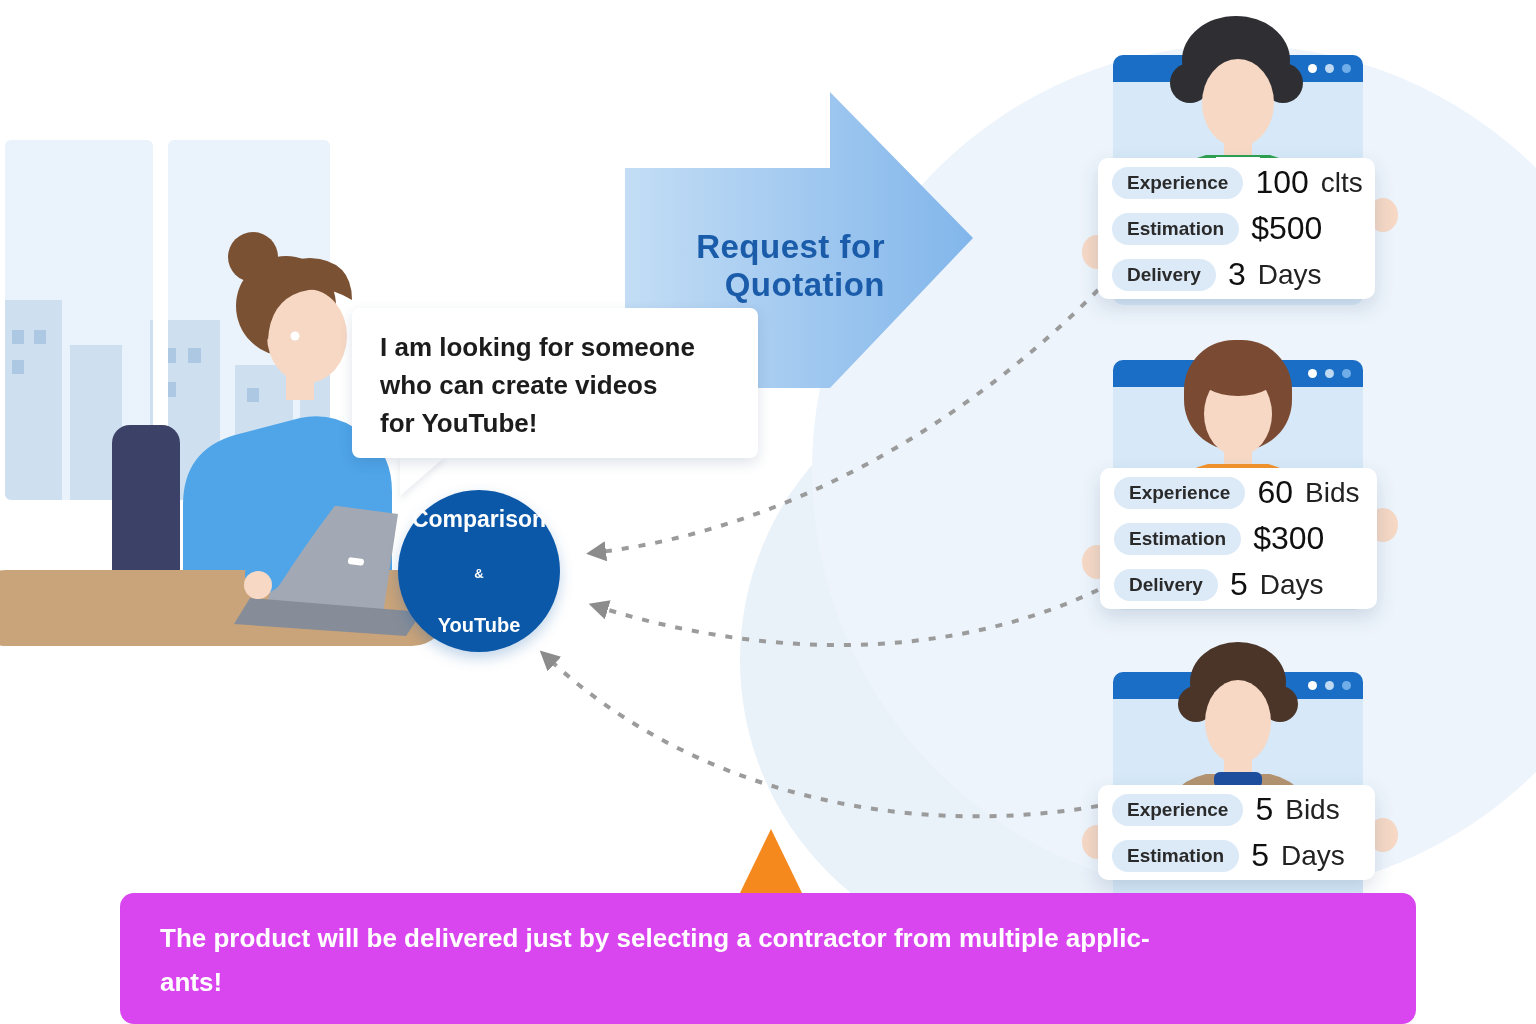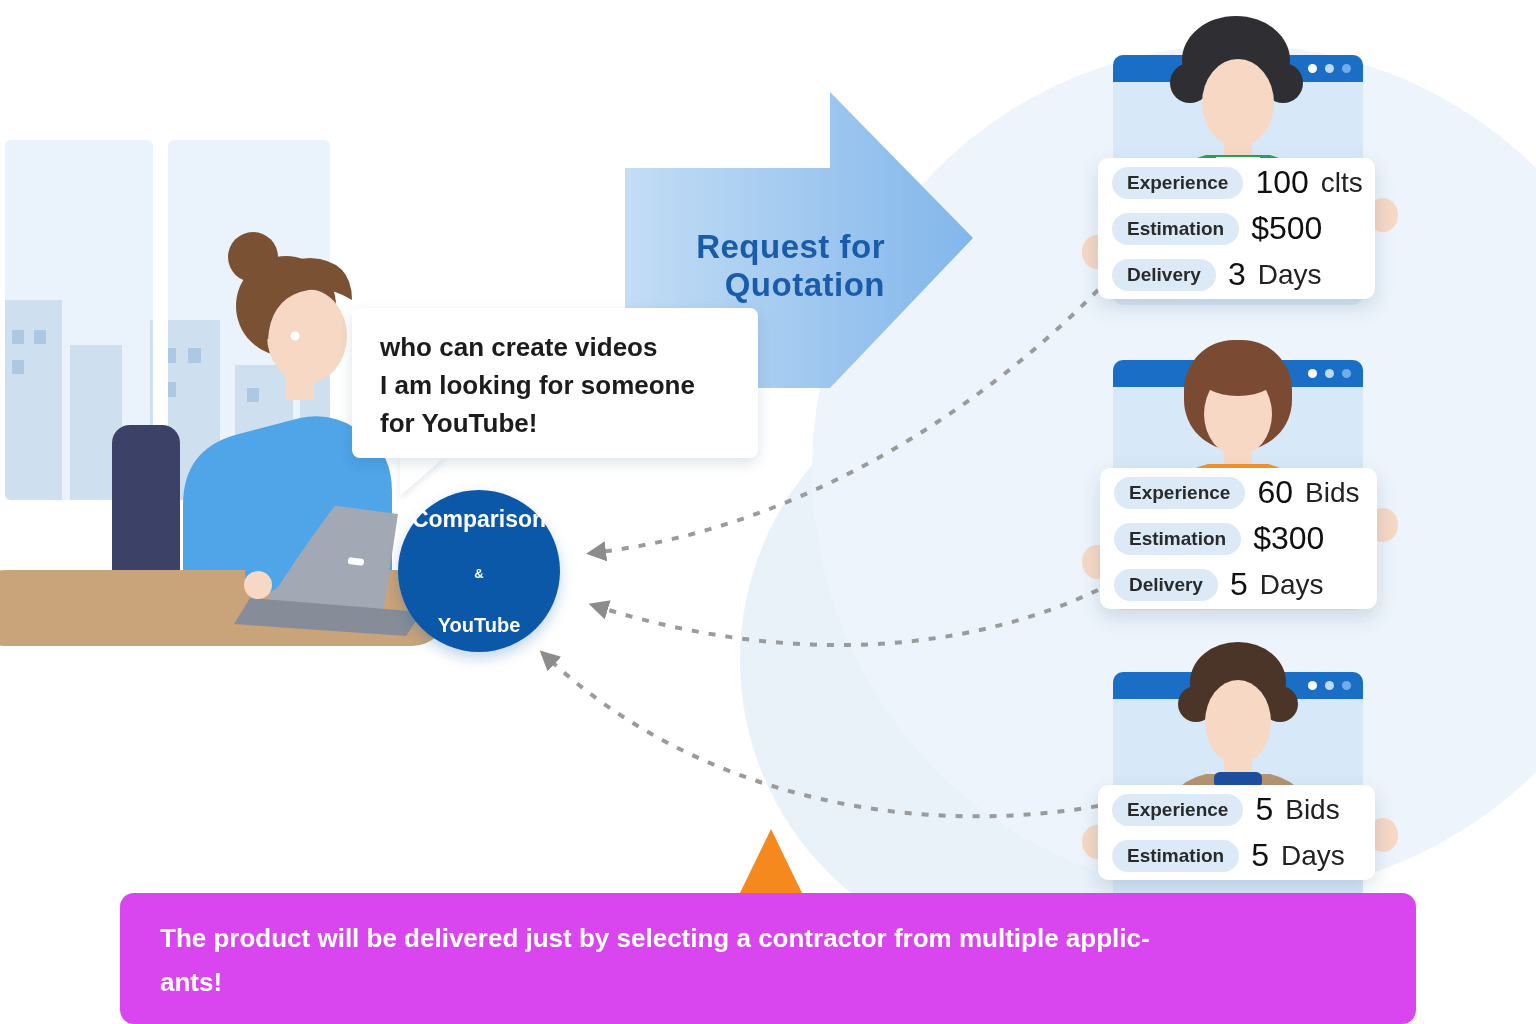--- a/index.html
+++ b/index.html
@@ -174,22 +174,22 @@
     </g>
   </svg>
 
   <div class="abs rfq">
     <div>Request for</div>
     <div>Quotation</div>
   </div>
 
   <div class="abs bubble-tail"></div>
   <div class="abs bubble">
+    <div>I am looking for someone</div>
     <div>who can create videos</div>
-    <div>I am looking for someone</div>
     <div>for YouTube!</div>
   </div>
 
   <div class="abs comparison">
     <div class="l1">Comparison</div>
     <div class="amp">&amp;</div>
     <div class="l2">YouTube</div>
   </div>
 
   <div class="abs window" style="left:1113px;top:55px;">

